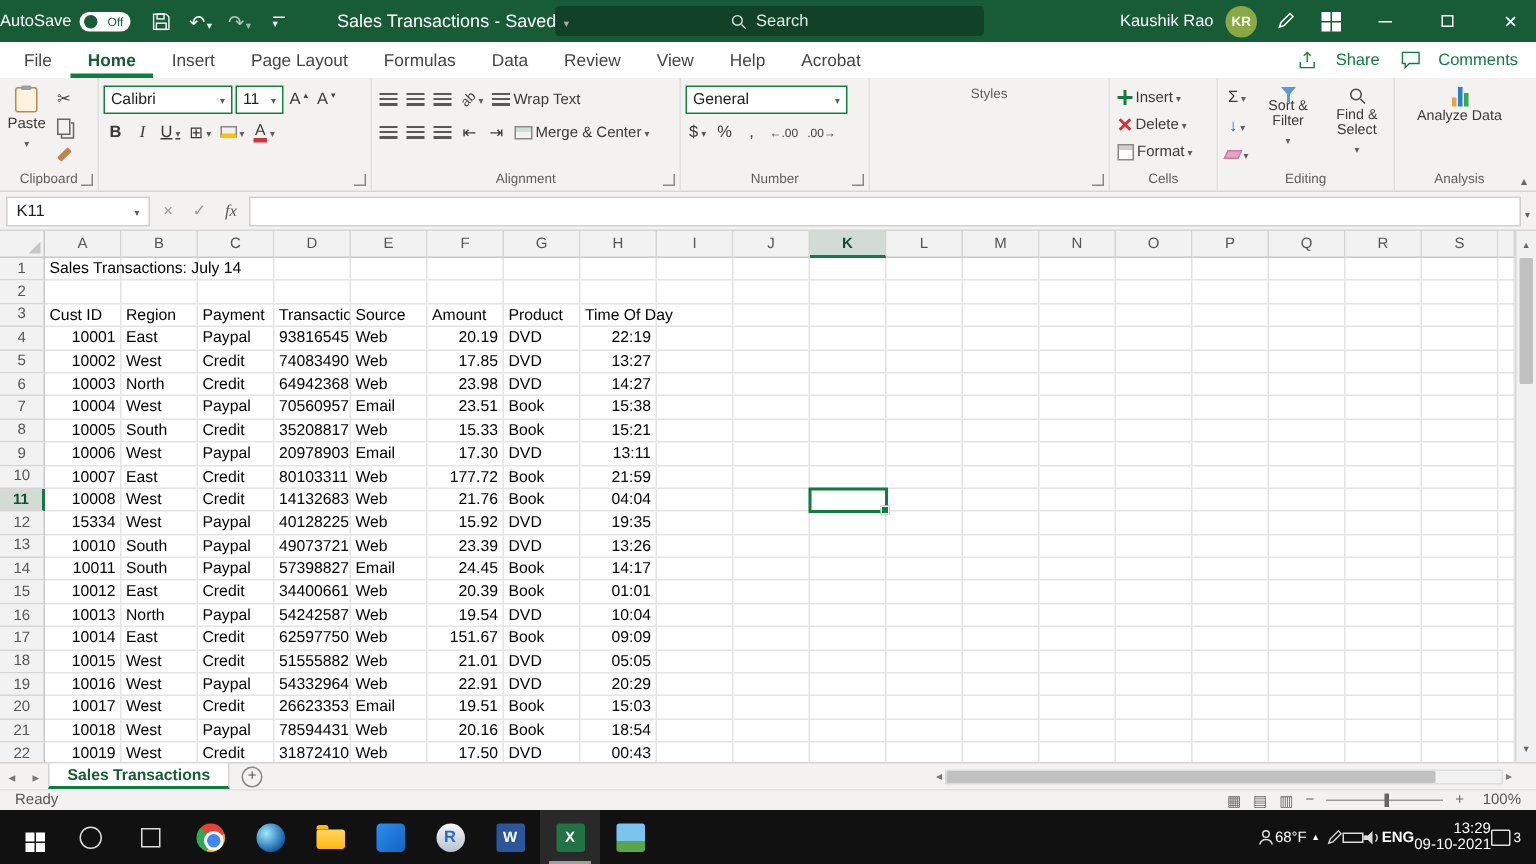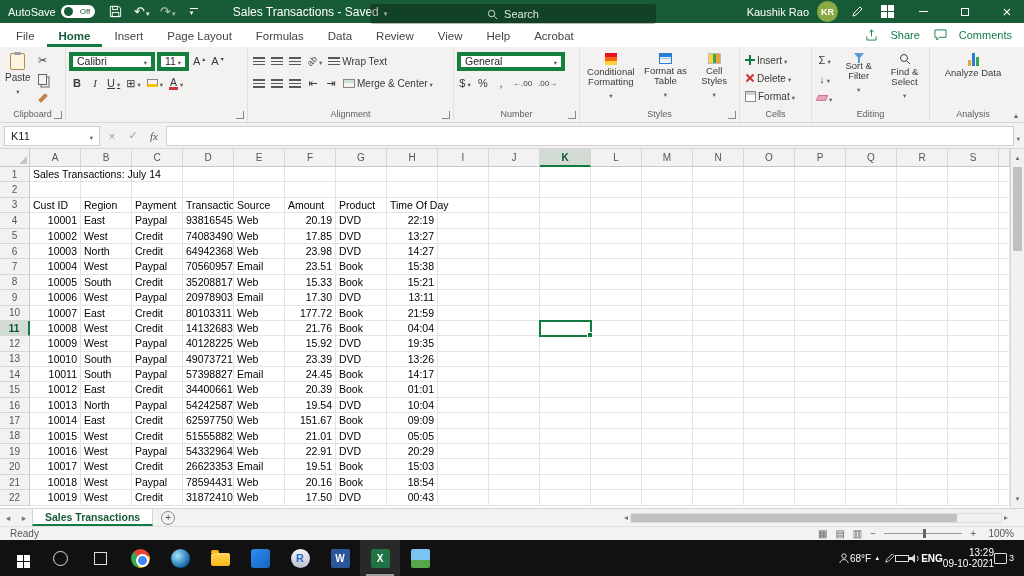--- a/index.html
+++ b/index.html
@@ -1,21 +1,21 @@
 <!DOCTYPE html>
 <html style="--green: #185c37; --accent: #107c41; --avatar: #89a944; --tbdark: #111111;"><head>
 <meta charset="utf-8">
 <style>
   *{margin:0;padding:0;box-sizing:border-box}
   html,body{width:1024px;height:576px;overflow:hidden;font-family:"Liberation Sans",sans-serif;background:#fff}
   body{display:flex;flex-direction:column}
   :root{--green:#185c37;--accent:#107c41;--avatar:#89a944;--tbdark:#111}
 
   
-  .titlebar{height:23px;background:var(--green);display:flex;align-items:center;color:#fff;font-size:11px;padding-left:8px;gap:4px;position:relative;flex:none}
+  .titlebar{height:28px;background:var(--green);display:flex;align-items:center;color:#fff;font-size:11px;gap:4px;position:relative;flex:none}
   .autosave{display:flex;align-items:center;gap:5px;margin-right:6px}
   .pill{width:34px;height:13px;background:#fff;border-radius:7px;display:inline-flex;align-items:center;padding:0 3px;gap:7px}
   .knob{width:9px;height:9px;border-radius:50%;background:#185c37}
   .pofft{color:#185c37;font-size:8px;line-height:9px}
   .tbi{min-width:22px;height:24px;display:inline-flex;align-items:center;justify-content:center;font-size:13px;gap:1px}
   .tbi.red{opacity:.65}
   .qat{width:8px;height:7px;border-top:1.5px solid #fff;position:relative}
   .qat::after{content:"▾";position:absolute;top:0;left:0;font-size:7px;color:#fff}
   .caret::after{content:"▾";font-size:6.5px;color:#605e5c}
   .caret.w::after{color:#e9f2ec;font-size:7px}
@@ -49,21 +49,21 @@
   .frow{display:flex;align-items:center;gap:2px;height:20px}
   .smi{height:18px;min-width:16px;padding:0 2px;display:inline-flex;align-items:center;justify-content:center;font-size:11px;color:#3b3a39;gap:2px}
   .smi .gly{font-size:11px}
   .gly.sm2{font-size:8px}
   .gly.blue{color:#2b579a}
   .b span{font-weight:700}
   .i span{font-style:italic;font-family:"Liberation Serif",serif}
   .u span{text-decoration:underline}
   .tinyup::after{content:"▴";font-size:6px;vertical-align:super;color:#444}
   .tinydn::after{content:"▾";font-size:6px;vertical-align:super;color:#444}
-  .selbox{background:#fff;border:4px solid #15803d;height:19px;display:flex;align-items:center;font-size:10.5px;padding:0 4px;color:#222}
+  .selbox{background:#fff;border:1px solid #15803d;height:19px;display:flex;align-items:center;font-size:10.5px;padding:0 4px;color:#222}
   .selbox .selv{flex:1;overflow:hidden;white-space:nowrap}
   .minicol{display:flex;flex-direction:column;gap:1px}
   .bigv{display:flex;flex-direction:column;align-items:center;font-size:10px;color:#3b3a39;padding:2px 2px 0;gap:2px;text-align:center}
   .bigv .t2{white-space:normal;line-height:10px;font-size:9.5px}
   .w56{width:56px}.w50{width:50px}.w46{width:46px}.w44{width:44px}.w60{width:62px}
   .blab{font-size:10px}
   .pastei{width:15px;height:17px;background:#fdf3df;border:1px solid #b58c4e;border-radius:2px;position:relative}
   .pastei::before{content:"";position:absolute;top:-2px;left:3px;width:7px;height:3px;background:#9aa0a6;border-radius:1px}
   .copyico{width:9px;height:11px;border:1px solid #666;box-shadow:2.5px 2.5px 0 -1px #f3f2f1,2.5px 2.5px 0 #666}
   .brushico{width:10px;height:4px;background:#c0844f;transform:rotate(-45deg);border-radius:1px}
@@ -426,37 +426,20 @@
         <span class="smi">
             <span class="gly sm2">.00→</span>
           </span>
       </div>
     </div>
     <div class="glabel">Number</div>
     <span class="launch"></span>
   </div>
 
   <div class="rgroup" style="width:160px">
-    <div class="gbody">
-      <div class="bigv w56">
-        <span class="ico-cf"></span>
-        <span class="t2">Conditional Formatting</span>
-        <span class="caret"></span>
-      </div>
-      <div class="bigv w50">
-        <span class="ico-ft"></span>
-        <span class="t2">Format as Table</span>
-        <span class="caret"></span>
-      </div>
-      <div class="bigv w44">
-        <span class="ico-cs"></span>
-        <span class="t2">Cell Styles</span>
-        <span class="caret"></span>
-      </div>
-    </div>
     <div class="glabel">Styles</div>
     <span class="launch"></span>
   </div>
 
   <div class="rgroup" style="width:72px">
     <div class="gbody col" style="gap:0">
       <span class="smi">
           <span class="plus"></span>
           <span class="slab">Insert</span>
           <span class="caret"></span>
@@ -815,21 +798,21 @@
         <div class="cell"></div>
         <div class="cell"></div>
         <div class="cell"></div>
         <div class="cell"></div>
         <div class="cell"></div>
         <div class="cell"></div>
         <div class="cell fill"></div>
       </div>
       <div class="rowline">
         <div class="rhdr">12</div>
-        <div class="cell ra">10009</div>
+        <div class="cell ra">15334</div>
         <div class="cell">West</div>
         <div class="cell">Paypal</div>
         <div class="cell ra">40128225</div>
         <div class="cell">Web</div>
         <div class="cell ra">15.92</div>
         <div class="cell">DVD</div>
         <div class="cell ra">19:35</div>
         <div class="cell"></div>
         <div class="cell"></div>
         <div class="cell"></div>

